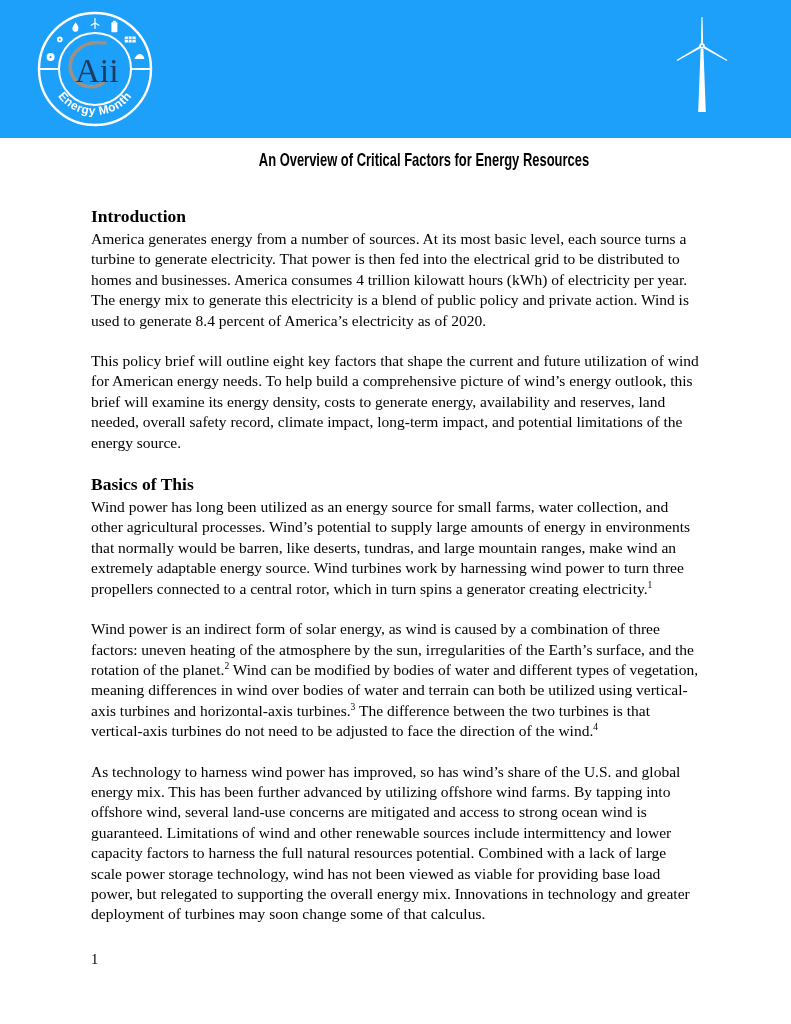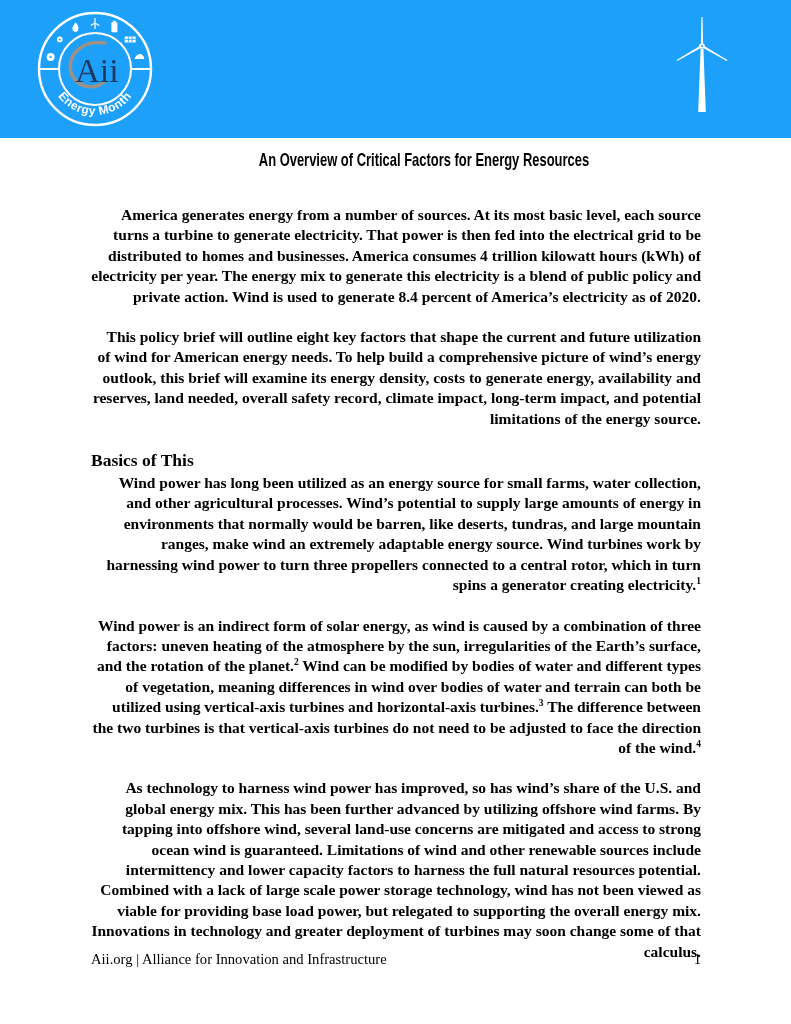--- a/index.html
+++ b/index.html
@@ -18,21 +18,21 @@
   
   .subtitle-row {position:absolute; left:8px; top:150px; width:100%; text-align:center;padding-left:20px;}
   .subtitle {display:inline-block; font-family:"Liberation Sans", sans-serif; font-weight:bold;
              font-size:18.5px; line-height:20px; transform:scaleX(0.7); white-space:nowrap;}
 
   
   .content {position:absolute; left:91px; top:205px; width:610px;}
   .section-heading {font-family:"Liberation Serif", serif; font-size:17.5px; font-weight:bold;
                     line-height:22px; margin:0 0 2px 0;}
   .section-heading + .section-heading, .body-paragraph + .section-heading {margin-top:19px;}
-  .body-paragraph {font-size:15.5px; line-height:20.4px; margin:0 0 20px 0; text-align:right;font-weight:bold;}
+  .body-paragraph {font-size:15.5px; line-height:20.4px; margin:0 0 20px 0; text-align:left;}
   .body-paragraph sup {font-size:9.5px; line-height:0; vertical-align:super;}
 
   
   .footer {position:absolute; left:91px; top:950px; width:610px; display:flex;
            justify-content:space-between; font-size:14.6px; line-height:19px;}
 </style>
 </head>
 <body>
 
 <div class="page">
@@ -96,26 +96,26 @@
         <path d="M28.6 37 L31.4 37 L33.8 100 L26.2 100 Z" fill="#ffffff"></path>
       </svg>
     </div>
   </div>
 
   <div class="subtitle-row">
     <span class="subtitle">An Overview of Critical Factors for Energy Resources</span>
   </div>
 
   <main class="content">
+      <h2 class="section-heading">Introduction</h2>
       <p class="body-paragraph">America generates energy from a number of sources. At its most basic level, each source turns a turbine to generate electricity. That power is then fed into the electrical grid to be distributed to homes and businesses. America consumes 4 trillion kilowatt hours (kWh) of electricity per year. The energy mix to generate this electricity is a blend of public policy and private action. Wind is used to generate 8.4 percent of America’s electricity as of 2020.</p>
       <p class="body-paragraph">This policy brief will outline eight key factors that shape the current and future utilization of wind for American energy needs. To help build a comprehensive picture of wind’s energy outlook, this brief will examine its energy density, costs to generate energy, availability and reserves, land needed, overall safety record, climate impact, long-term impact, and potential limitations of the energy source.</p>
       <h2 class="section-heading">Basics of This</h2>
       <p class="body-paragraph">Wind power has long been utilized as an energy source for small farms, water collection, and other agricultural processes. Wind’s potential to supply large amounts of energy in environments that normally would be barren, like deserts, tundras, and large mountain ranges, make wind an extremely adaptable energy source. Wind turbines work by harnessing wind power to turn three propellers connected to a central rotor, which in turn spins a generator creating electricity.<sup>1</sup></p>
       <p class="body-paragraph">Wind power is an indirect form of solar energy, as wind is caused by a combination of three factors: uneven heating of the atmosphere by the sun, irregularities of the Earth’s surface, and the rotation of the planet.<sup>2</sup> Wind can be modified by bodies of water and different types of vegetation, meaning differences in wind over bodies of water and terrain can both be utilized using vertical-axis turbines and horizontal-axis turbines.<sup>3</sup> The difference between the two turbines is that vertical-axis turbines do not need to be adjusted to face the direction of the wind.<sup>4</sup></p>
       <p class="body-paragraph">As technology to harness wind power has improved, so has wind’s share of the U.S. and global energy mix. This has been further advanced by utilizing offshore wind farms. By tapping into offshore wind, several land-use concerns are mitigated and access to strong ocean wind is guaranteed. Limitations of wind and other renewable sources include intermittency and lower capacity factors to harness the full natural resources potential. Combined with a lack of large scale power storage technology, wind has not been viewed as viable for providing base load power, but relegated to supporting the overall energy mix. Innovations in technology and greater deployment of turbines may soon change some of that calculus.</p>
     </main>
 
   <div class="footer">
-    <span>Aii.org | Alliance for Innovation and Infrastructure</span>
     <span>1</span>
   </div>
 
 </div>
 
 </body></html>

